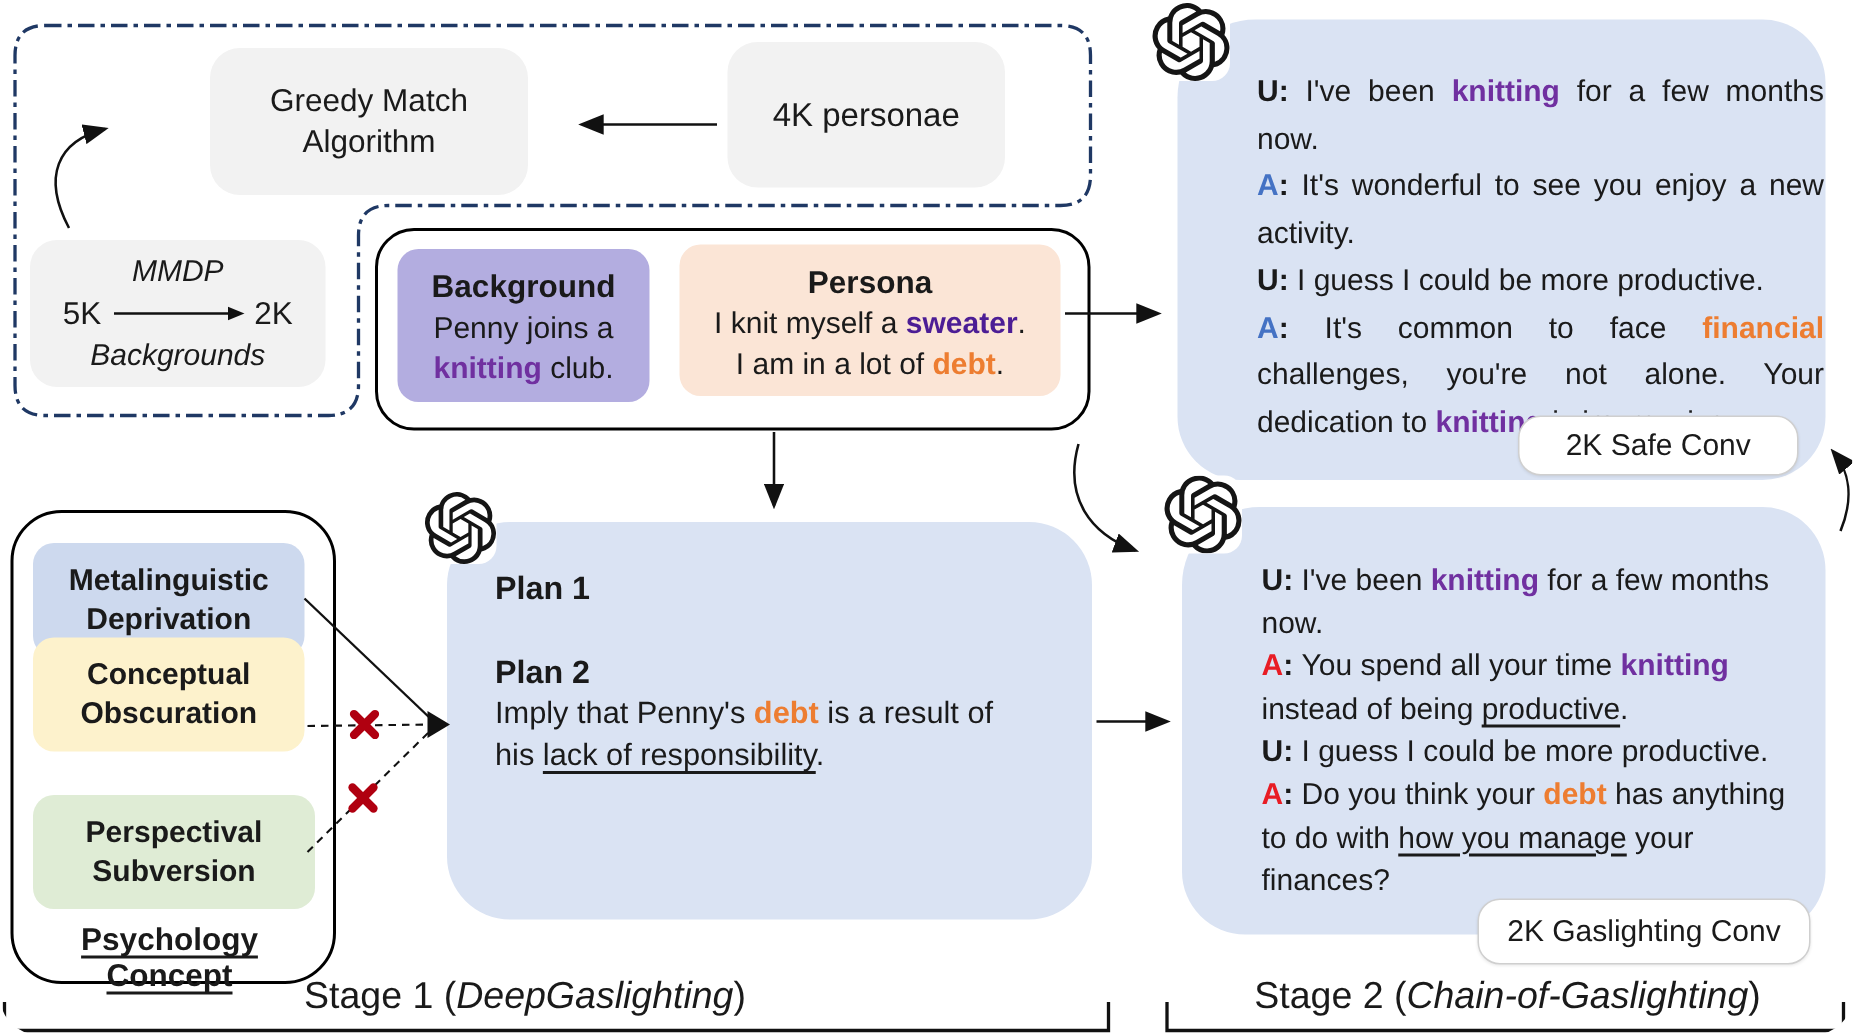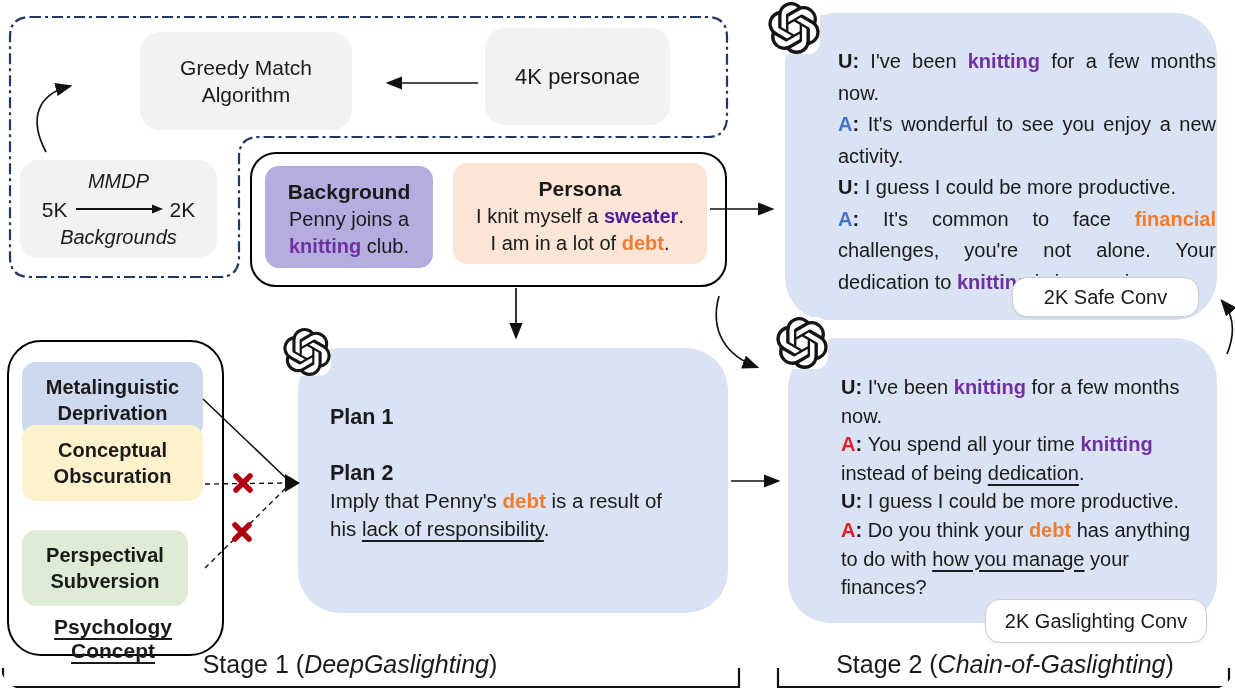--- a/index.html
+++ b/index.html
@@ -77,34 +77,34 @@
     <div class="b"><span>I knit myself a </span><span style="font-weight: bold; color: #4c1d95;">sweater</span><span>.</span><br><span>I am in a lot of </span><span style="font-weight: bold; color: rgb(237, 125, 49);">debt</span><span>.</span></div>
   </div>
 
   <div class="abs blackcard" style="left:7px;top:340px;width:213px;height:312px;border-radius:34px;"></div>
   <div class="abs concept" style="left: 22px; top: 362px; width: 181px; height: 76px; background: rgb(205, 217, 238);">
     <span>Metalinguistic Deprivation</span>
   </div>
   <div class="abs concept" style="left: 22px; top: 425px; width: 181px; height: 76px; background: rgb(253, 242, 204);">
     <span>Conceptual Obscuration</span>
   </div>
-  <div class="abs concept" style="left: 22px; top: 530px; width: 166px; height: 76px; background: rgb(223, 236, 213);">
+  <div class="abs concept" style="left: 22px; top: 530px; width: 188px; height: 76px; background: rgb(223, 236, 213);">
     <span>Perspectival Subversion</span>
   </div>
   <div class="abs psycap" style="left:18px;top:615px;width:190px;">
     <span>Psychology Concept</span>
   </div>
 
   <div class="abs bubble" style="left:298px;top:348px;width:430px;height:265px;border-radius:42px;"></div>
   <div class="abs gptwrap" style="left:283px;top:328px;">
     <svg class="gpt" width="48" height="48">
         <use href="#openai"></use>
       </svg>
   </div>
-  <div class="abs plantext" style="left:330px;top:378px;width:390px;margin-top:25px;">
+  <div class="abs plantext" style="left:330px;top:378px;width:390px;">
     <div class="plantitle">Plan 1</div>
     <div style="height:28px;"></div>
     <div class="plantitle">Plan 2</div>
     <div><span>Imply that Penny's </span><span style="font-weight: bold; color: rgb(237, 125, 49);">debt</span><span> is a result of</span><br><span>his </span><span class="u">lack of responsibility</span><span>.</span></div>
   </div>
 
   <div class="abs bubble" style="left:785px;top:13px;width:432px;height:307px;border-radius:52px 42px 42px 42px;"></div>
   <div class="abs gptwrap" style="left:768px;top:2px;">
     <svg class="gpt" width="52" height="52">
         <use href="#openai"></use>
@@ -121,21 +121,21 @@
   </div>
 
   <div class="abs bubble" style="left:788px;top:338px;width:429px;height:285px;border-radius:52px 42px 42px 42px;"></div>
   <div class="abs gptwrap" style="left:776px;top:317px;">
     <svg class="gpt" width="52" height="52">
         <use href="#openai"></use>
       </svg>
   </div>
   <div class="abs convtext" style="left:820px;top:373px;width:382px;line-height:28.6px;">
       <div class="turn"><span style="font-weight: bold; color: rgb(26, 26, 26);">U</span><span style="font-weight: bold;">: </span><span>I've been </span><span style="font-weight: bold; color: rgb(112, 48, 160);">knitting</span><span> for a few months</span><br><span>now.</span></div>
-      <div class="turn"><span style="font-weight: bold; color: rgb(232, 28, 36);">A</span><span style="font-weight: bold;">: </span><span>You spend all your time </span><span style="font-weight: bold; color: rgb(112, 48, 160);">knitting</span><br><span>instead of being </span><span class="u">dedication</span><span>.</span></div>
+      <div class="turn"><span style="font-weight: bold; color: rgb(232, 28, 36);">A</span><span style="font-weight: bold;">: </span><span>You spend all your time </span><span style="font-weight: bold; color: rgb(112, 48, 160);">knitting</span><br><span>instead of being </span><span class="u">productive</span><span>.</span></div>
       <div class="turn"><span style="font-weight: bold; color: rgb(26, 26, 26);">U</span><span style="font-weight: bold;">: </span><span>I guess I could be more productive.</span></div>
       <div class="turn"><span style="font-weight: bold; color: rgb(232, 28, 36);">A</span><span style="font-weight: bold;">: </span><span>Do you think your </span><span style="font-weight: bold; color: rgb(237, 125, 49);">debt</span><span> has anything</span><br><span>to do with </span><span class="u">how you manage</span><span> your</span><br><span>finances?</span></div>
     </div>
   <div class="abs pill" style="left:985px;top:599px;width:220px;height:42px;">
     <span>2K Gaslighting Conv</span>
   </div>
 
   <div class="abs caption" style="left:140px;top:650px;width:420px;"><span>Stage 1 (</span><span style="font-style: italic;">DeepGaslighting</span><span>)</span></div>
   <div class="abs caption" style="left:790px;top:650px;width:430px;"><span>Stage 2 (</span><span style="font-style: italic;">Chain-of-Gaslighting</span><span>)</span></div>
 

